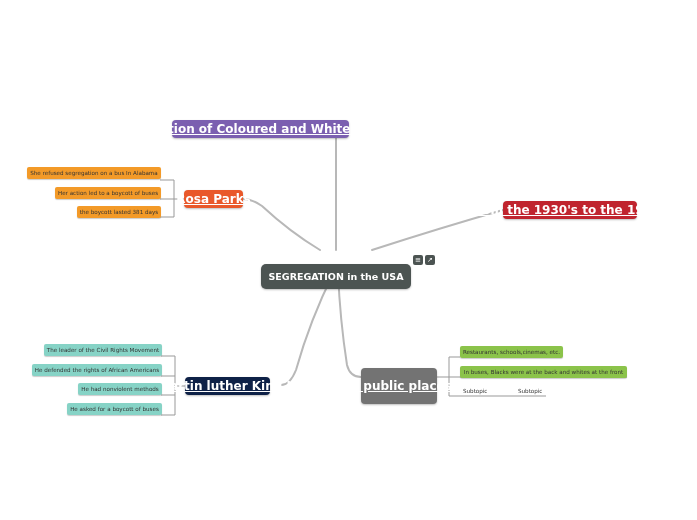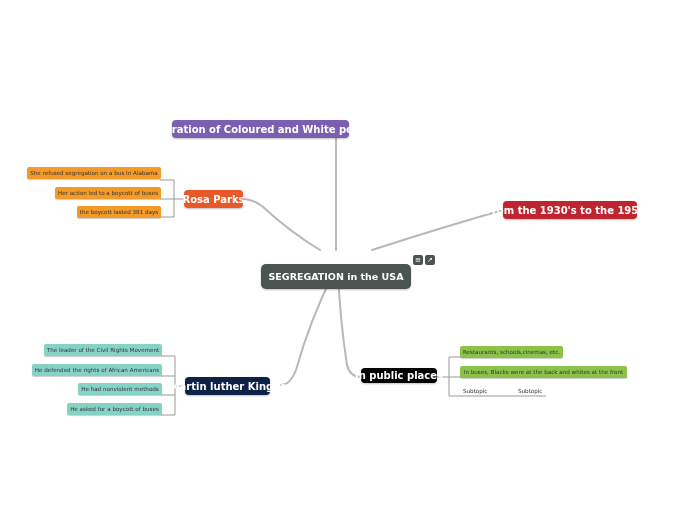--- a/index.html
+++ b/index.html
@@ -10,21 +10,21 @@
   }
   svg.links { position: absolute; left: 0; top: 0; width: 697px; height: 520px; }
   .node {
     position: absolute; box-sizing: border-box;
     color: #ffffff; font-weight: bold; white-space: nowrap;
     display: flex; align-items: center; justify-content: center;
     border-radius: 4px;
     box-shadow: 0 1px 2px rgba(0,0,0,0.25);
   }
   .central { font-size: 9.5px; border-radius: 5px; margin-top: 16px; }
-  .main { font-size: 10px; }
+  .main { font-size: 12px; text-decoration: underline; }
   .sub {
     position: absolute; box-sizing: border-box; white-space: nowrap;
     font-size: 5.6px; color: #333333; border-radius: 2px;
     display: flex; align-items: center; justify-content: center;
     box-shadow: 0 1px 1px rgba(0,0,0,0.2);
   }
   .sub.orange { background: #f39a28; }
   .sub.teal { background: #86d3c6; }
   .sub.green { background: #8bc34a; }
   .sub.plain { background: transparent; box-shadow: none; justify-content: flex-start; }
@@ -110,21 +110,21 @@
 <div class="sub teal" style="left:32px; top:364px; width:130px; height:12px;">
   <span>He defended the rights of African Americans</span>
 </div>
 <div class="sub teal" style="left:78px; top:383px; width:84px; height:12px;">
   <span>He had nonviolent methods</span>
 </div>
 <div class="sub teal" style="left:67px; top:403px; width:95px; height:12px;">
   <span>He asked for a boycott of buses</span>
 </div>
 
-<div class="node main" style="left:361px; top:368px; width:76px; height:15px; background:#000000;">
+<div class="node main" style="left:361px; top:368px; width:76px; height:36px; background:#737373;">
   <span>In public places</span>
 </div>
 <div class="sub green" style="left:460px; top:346px; width:103px; height:12px;">
   <span>Restaurants, schools,cinemas, etc.</span>
 </div>
 <div class="sub green" style="left:460px; top:366px; width:167px; height:12px;">
   <span>In buses, Blacks were at the back and whites at the front</span>
 </div>
 <div class="sub plain" style="left:463px; top:385px; width:50px; height:11px;">
   <span>Subtopic</span>

